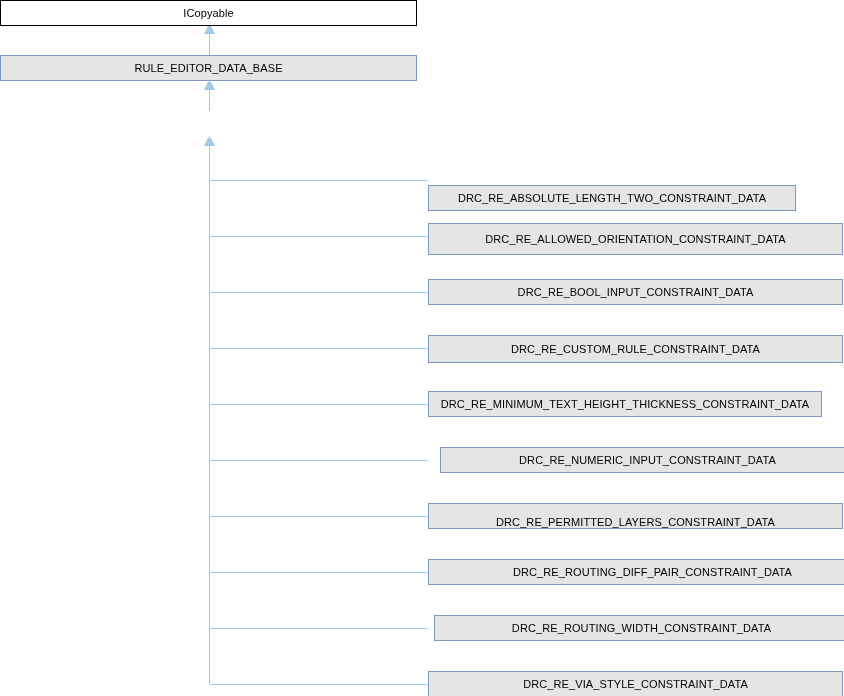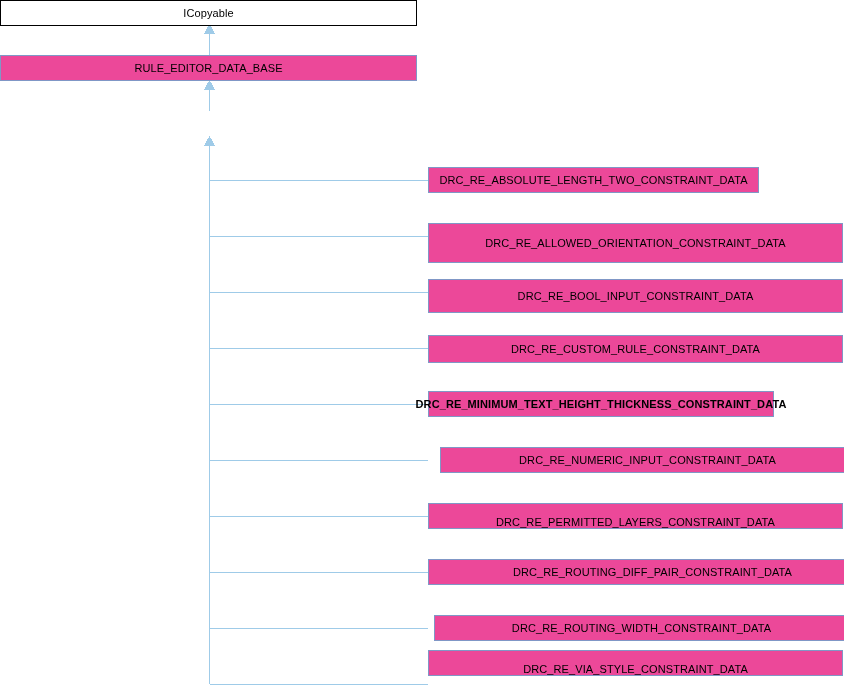--- a/index.html
+++ b/index.html
@@ -36,21 +36,21 @@
     letter-spacing: 0.1px;
     color: #000000;
     white-space: nowrap;
     z-index: 2;
   }
   .node-root {
     background: #ffffff;
     border: 1px solid #000000;
   }
   .node-derived {
-    background: #ec4899;
+    background: #e5e5e5;
     border: 1px solid #8097c6;
   }
 </style>
 </head>
 <body>
 
 <div id="diagram">
 
   <svg id="edges" viewBox="0 0 844 696" width="844" height="696" xmlns="http://www.w3.org/2000/svg">
     <g stroke="#9fcbe8" stroke-width="1.2" fill="#9fcbe8" shape-rendering="crispEdges">
@@ -79,53 +79,53 @@
 
   <div class="node node-root" style="left:0px; top:0px; width:417px; height:26px;">
     <span>ICopyable</span>
   </div>
 
   <div class="node node-derived" style="left:0px; top:55px; width:417px; height:26px;">
     <span>RULE_EDITOR_DATA_BASE</span>
   </div>
 
 
-  <div class="node node-derived" style="left:428px; top:167px; width:331px; height:26px;">
+  <div class="node node-derived" style="left:428px; top:185px; width:368px; height:26px;">
     <span>DRC_RE_ABSOLUTE_LENGTH_TWO_CONSTRAINT_DATA</span>
   </div>
 
-  <div class="node node-derived" style="left:428px; top:223px; width:415px; height:40px;">
+  <div class="node node-derived" style="left:428px; top:223px; width:415px; height:32px;">
     <span>DRC_RE_ALLOWED_ORIENTATION_CONSTRAINT_DATA</span>
   </div>
 
-  <div class="node node-derived" style="left:428px; top:279px; width:415px; height:34px;">
+  <div class="node node-derived" style="left:428px; top:279px; width:415px; height:26px;">
     <span>DRC_RE_BOOL_INPUT_CONSTRAINT_DATA</span>
   </div>
 
   <div class="node node-derived" style="left:428px; top:335px; width:415px; height:28px;">
     <span>DRC_RE_CUSTOM_RULE_CONSTRAINT_DATA</span>
   </div>
 
-  <div class="node node-derived" style="left:428px; top:391px; width:346px; height:26px;font-weight:bold;">
+  <div class="node node-derived" style="left:428px; top:391px; width:394px; height:26px;">
     <span>DRC_RE_MINIMUM_TEXT_HEIGHT_THICKNESS_CONSTRAINT_DATA</span>
   </div>
 
   <div class="node node-derived" style="left:440px; top:447px; width:415px; height:26px;">
     <span>DRC_RE_NUMERIC_INPUT_CONSTRAINT_DATA</span>
   </div>
 
   <div class="node node-derived" style="left:428px; top:503px; width:415px; height:26px;align-items:flex-end;">
     <span>DRC_RE_PERMITTED_LAYERS_CONSTRAINT_DATA</span>
   </div>
 
   <div class="node node-derived" style="left:428px; top:559px; width:449px; height:26px;">
     <span>DRC_RE_ROUTING_DIFF_PAIR_CONSTRAINT_DATA</span>
   </div>
 
   <div class="node node-derived" style="left:434px; top:615px; width:415px; height:26px;">
     <span>DRC_RE_ROUTING_WIDTH_CONSTRAINT_DATA</span>
   </div>
 
-  <div class="node node-derived" style="left:428px; top:650px; width:415px; height:26px;align-items:flex-end;">
+  <div class="node node-derived" style="left:428px; top:671px; width:415px; height:26px;">
     <span>DRC_RE_VIA_STYLE_CONSTRAINT_DATA</span>
   </div>
 
 </div>
 
 </body></html>

